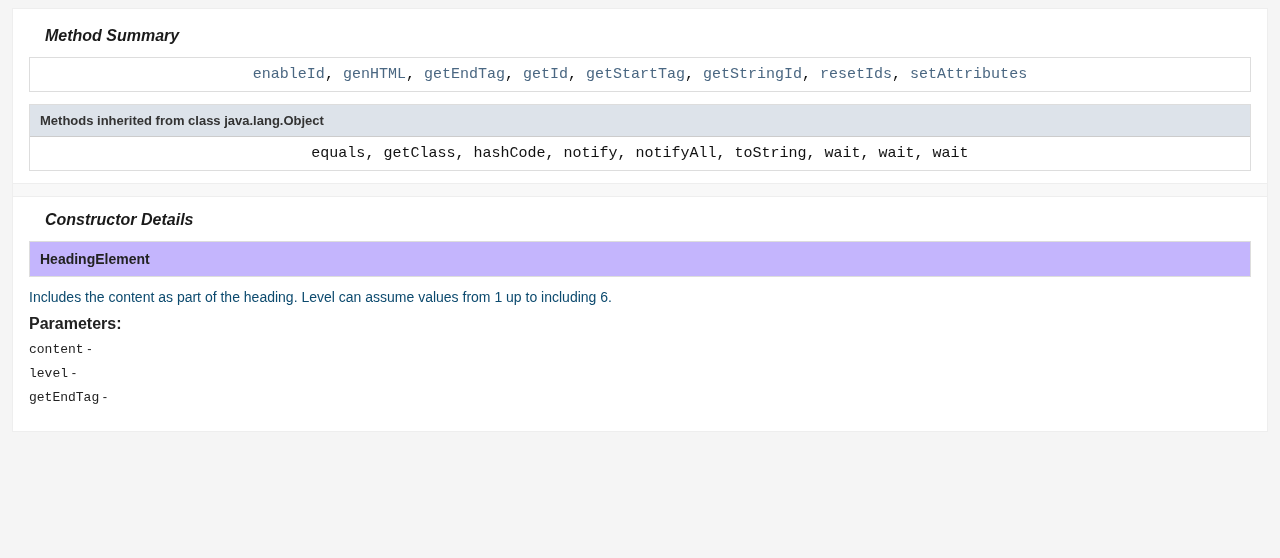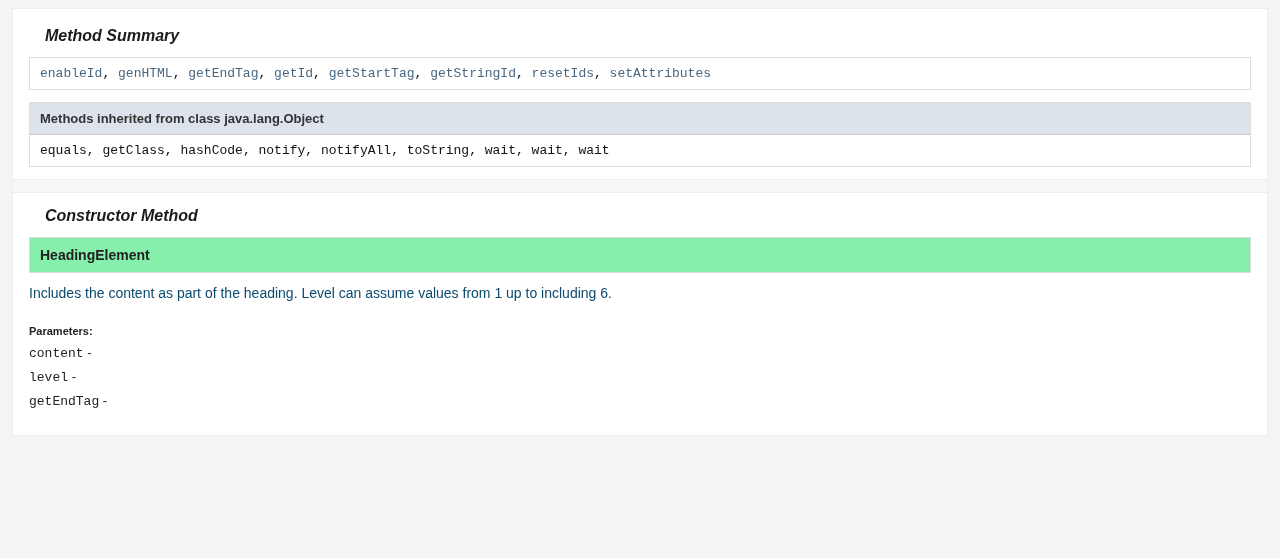--- a/index.html
+++ b/index.html
@@ -36,35 +36,36 @@
     font-size: 13px;
     color: #333;
   }
   .inherited-header a {
     color: #4a6782;
     text-decoration: none;
   }
   .inherited-body {
     padding: 8px 10px;
     font-family: "Courier New", Courier, monospace;
-    font-size: 13px;
+    font-size: 15px;
     white-space: normal;
+    text-align: center;
   }
   .inherited-body a {
     color: #4a6782;
     text-decoration: none;
   }
   .inherited-body span.sep {
     color: #111;
   }
   .inherited-body span.plain {
     color: #111;
   }
   .constructor-name-header {
-    background: #86efac;
+    background: #c4b5fd;
     border: 1px solid #ddd;
     padding: 9px 10px;
     font-weight: bold;
     font-size: 14px;
     color: #222;
     margin-bottom: 12px;
   }
   .signature {
     font-family: "Courier New", Courier, monospace;
     font-size: 13px;
@@ -77,22 +78,22 @@
     text-decoration: none;
   }
   .description {
     font-family: Liberation Sans, sans-serif;
     font-size: 14px;
     color: #0c4a6e;
     margin: 8px 0 10px 0;
   }
   .params-label {
     font-weight: bold;
-    font-size: 11px;
-    margin: 24px 0 4px 0;
+    font-size: 16px;
+    margin: 10px 0 4px 0;
   }
   .param-row {
     font-family: "Courier New", Courier, monospace;
     font-size: 13px;
     margin: 8px 0;
   }
   .param-row .dash {
     font-family: Arial, Helvetica, sans-serif;
   }
   .spacer-rule {
@@ -115,21 +116,21 @@
         <div class="inherited-body"><a href="#">enableId</a><span class="sep">, </span><a href="#">genHTML</a><span class="sep">, </span><a href="#">getEndTag</a><span class="sep">, </span><a href="#">getId</a><span class="sep">, </span><a href="#">getStartTag</a><span class="sep">, </span><a href="#">getStringId</a><span class="sep">, </span><a href="#">resetIds</a><span class="sep">, </span><a href="#">setAttributes</a></div>
       </div>
       <div class="inherited-block">
         <div class="inherited-header"><span>Methods inherited from class java.lang.Object</span></div>
         <div class="inherited-body"><span class="plain">equals</span><span class="sep">, </span><span class="plain">getClass</span><span class="sep">, </span><span class="plain">hashCode</span><span class="sep">, </span><span class="plain">notify</span><span class="sep">, </span><span class="plain">notifyAll</span><span class="sep">, </span><span class="plain">toString</span><span class="sep">, </span><span class="plain">wait</span><span class="sep">, </span><span class="plain">wait</span><span class="sep">, </span><span class="plain">wait</span></div>
       </div>
     </div>
 
   <div class="spacer-rule"></div>
 
-  <div class="section-heading">Constructor Method</div>
+  <div class="section-heading">Constructor Details</div>
 
   <div class="constructor-name-header">HeadingElement</div>
 
 
   <div class="description">Includes the content as part of the heading. Level can assume values from 1 up to including 6.</div>
 
   <div class="params-label">Parameters:</div>
 
   <div id="params-container">
       <div class="param-row"><span>content</span><span class="dash"> - </span><span></span></div>

